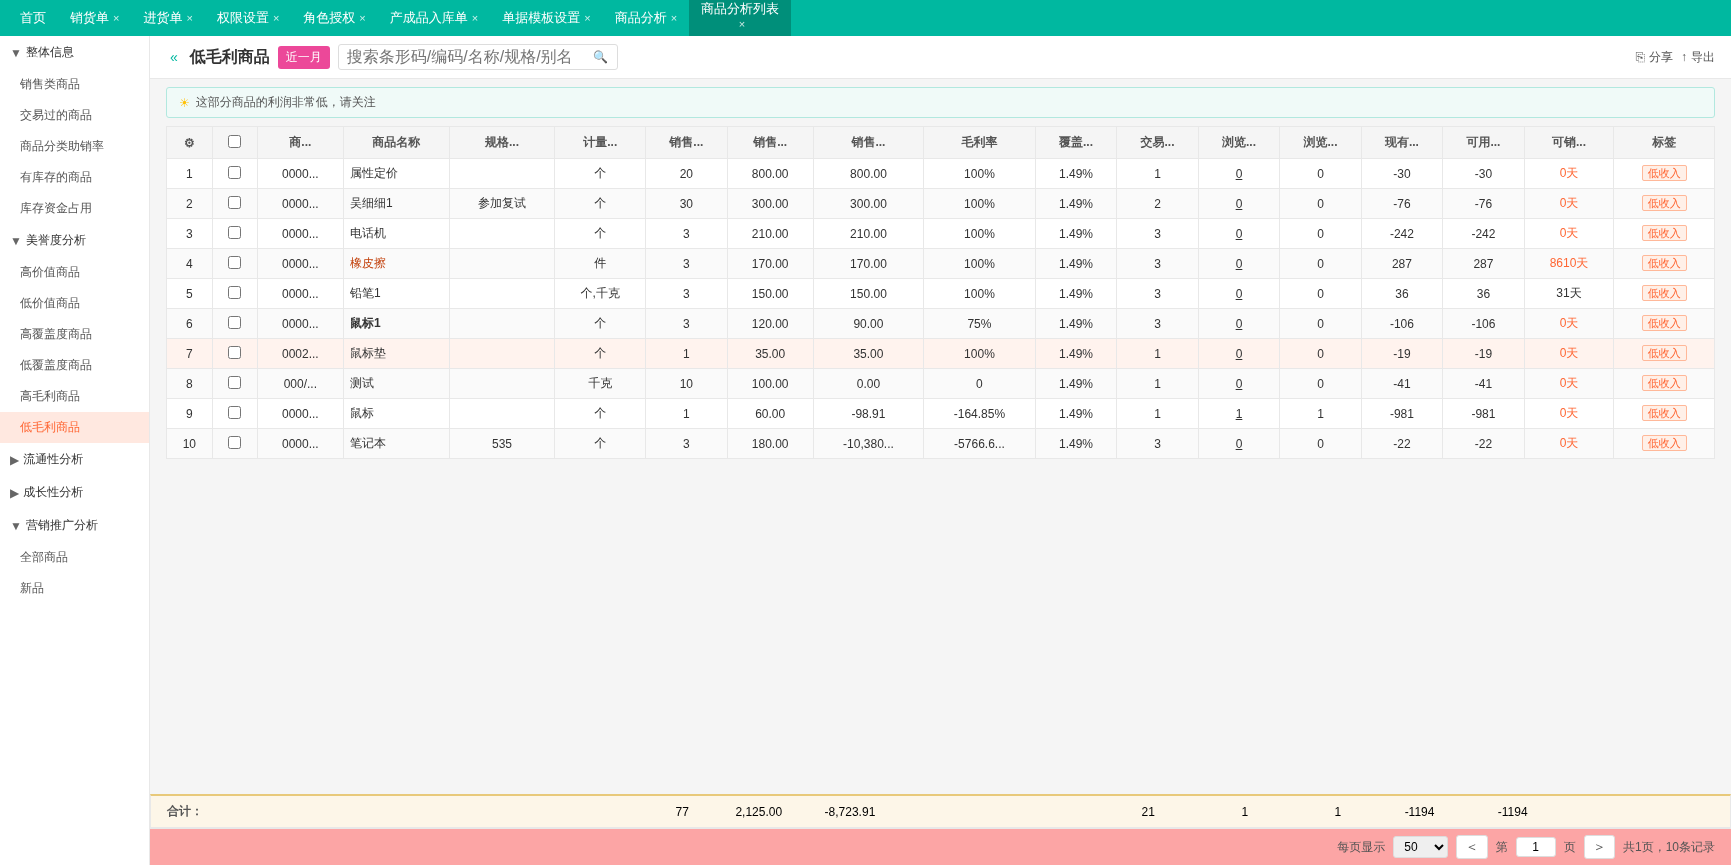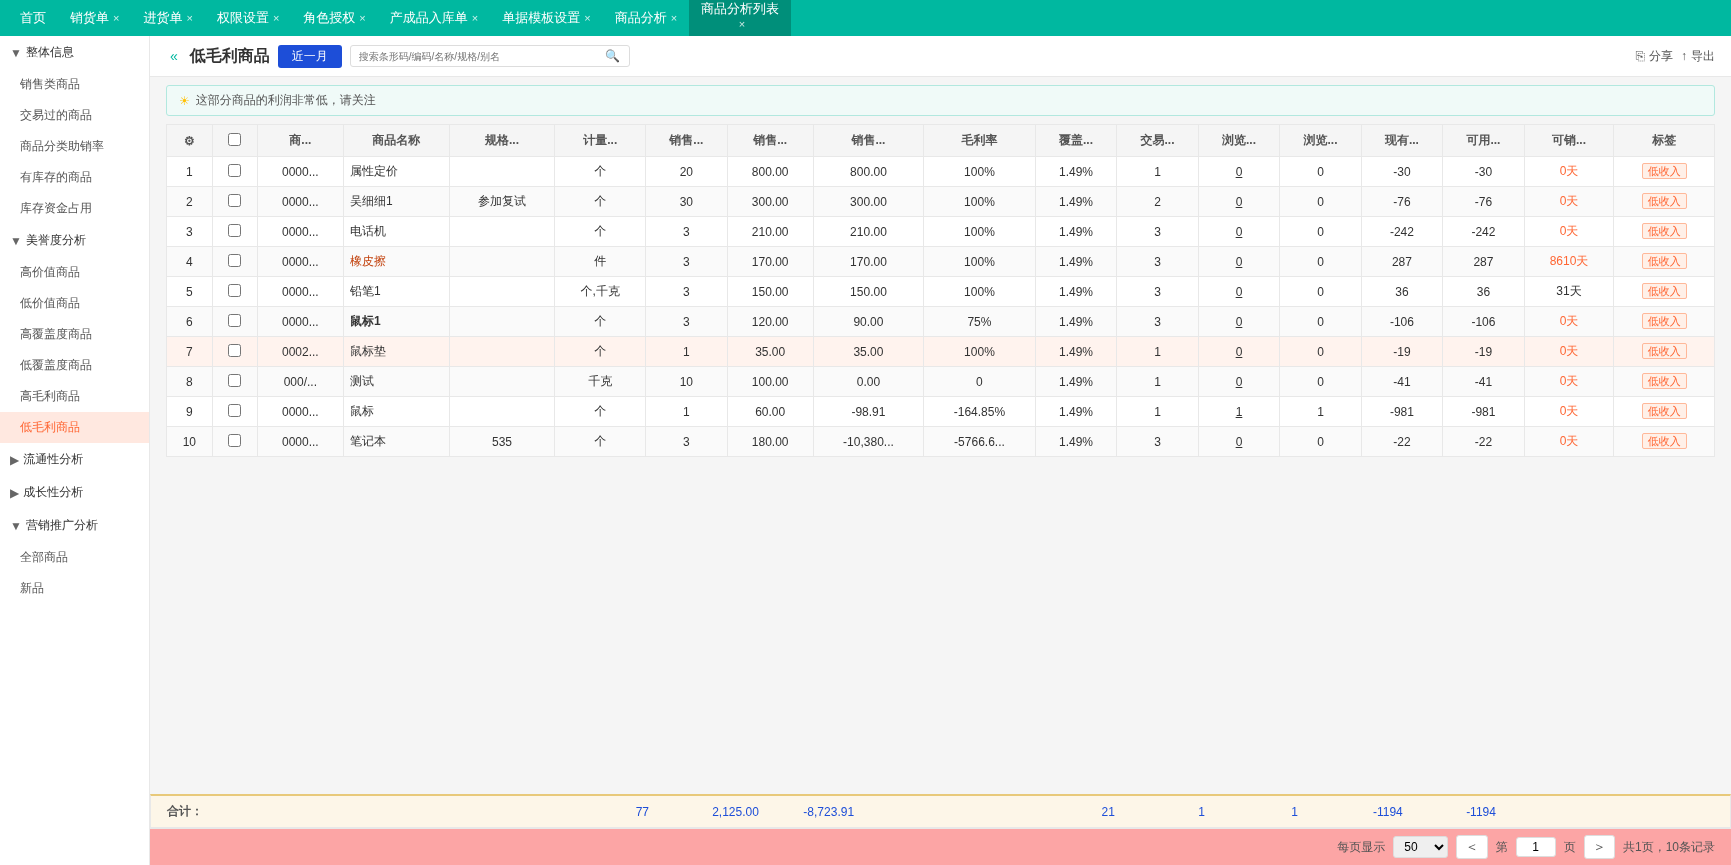--- a/index.html
+++ b/index.html
@@ -74,42 +74,42 @@
       background: #fff;
       border-bottom: 1px solid #e8e8e8;
       gap: 8px;
     }
     .page-title {
       font-size: 16px;
       font-weight: bold;
       color: #333;
     }
     .date-filter-btn {
-      background: #1d4ed8;
+      background: #ec4899;
       color: #fff;
       border: none;
       border-radius: 3px;
-      padding: 3px 14px;
+      padding: 3px 8px;
       cursor: pointer;
       font-size: 12px;
     }
     .search-box {
       display: flex;
       align-items: center;
       border: 1px solid #ddd;
       border-radius: 3px;
       padding: 3px 8px;
       background: #fff;
       flex: 1;
       max-width: 280px;
     }
     .search-box input {
       border: none;
       outline: none;
-      font-size: 10px;
+      font-size: 16px;
       color: #999;
       width: 100%;
     }
     .search-icon { color: #bbb; }
     .header-actions {
       margin-left: auto;
       display: flex;
       gap: 8px;
     }
     .action-btn {
@@ -198,22 +198,22 @@
       font-size: 12px;
       color: #555;
     }
     .footer-label { font-weight: bold; margin-right: 20px; }
     .footer-cells {
       display: flex;
       flex: 1;
     }
     .footer-cell {
       flex: 1;
-      text-align: center;
-      color: #1d4ed8;
+      text-align: right;
+      color: #000000;
     }
 
     
     .pagination-bar {
       display: flex;
       align-items: center;
       justify-content: flex-end;
       padding: 6px 16px;
       background: #fca5a5;
       border-top: 1px solid #e8e8e8;

